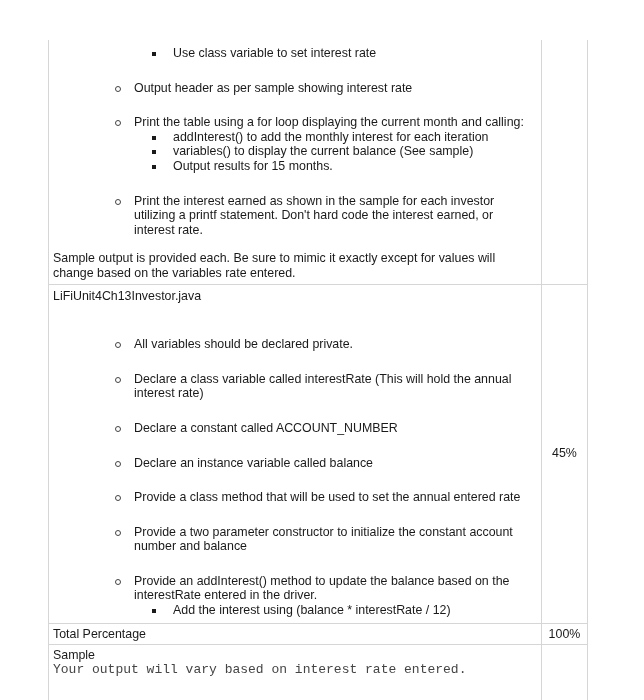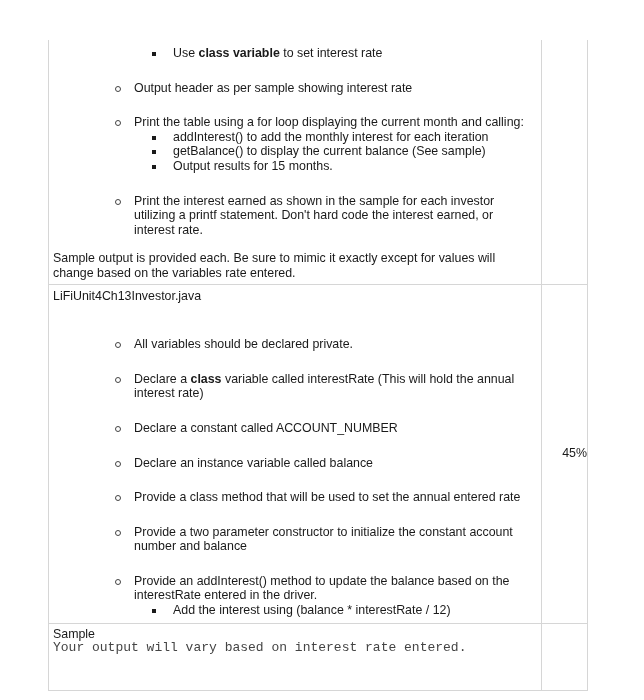--- a/index.html
+++ b/index.html
@@ -77,23 +77,23 @@
       border-radius: 50%;
       margin-top: 5px;
     }
     .square-mark {
       display: inline-block;
       width: 4px;
       height: 4px;
       background: #1a1a1a;
       margin-top: 5px;
     }
-    b { font-weight: bold; }
+    b { font-weight: normal; }
     .pct {
-      text-align: right;
+      text-align: center;
       margin-left: 12px;
     }
     .mono {
       font-family: "Liberation Mono", monospace;
       font-size: 13px;
       color: #444;
       line-height: 14px;
     }
     .spacer { height: 14px; }
   </style>
@@ -122,21 +122,21 @@
           <div class="li l2">
             <span class="mark"><span class="circle-mark"></span></span>
             <span>Print the table using a for loop displaying the current month and calling:</span>
           </div>
           <div class="li l3">
             <span class="mark"><span class="square-mark"></span></span>
             <span>addInterest() to add the monthly interest for each iteration</span>
           </div>
           <div class="li l3">
             <span class="mark"><span class="square-mark"></span></span>
-            <span>getBalance() to display the current balance (See sample)</span>
+            <span>variables() to display the current balance (See sample)</span>
           </div>
           <div class="li l3">
             <span class="mark"><span class="square-mark"></span></span>
             <span>Output results for 15 months.</span>
           </div>
           <div class="li l2">
             <span class="mark"><span class="circle-mark"></span></span>
             <div>Print the interest earned as shown in the sample for each investor</div>
             <div>utilizing a printf statement. Don't hard code the interest earned, or</div>
             <div>interest rate.</div>
@@ -195,20 +195,30 @@
           </div>
         </div>
       </div>
     </td>
     <td class="pct" style="vertical-align: middle;">
       <span>45%</span>
     </td>
   </tr>
 
 
+  <tr>
+    <td>
+      <div class="cell-pad" style="padding-top:3px; padding-bottom:3px;">
+        <b>Total Percentage</b>
+      </div>
+    </td>
+    <td class="pct">
+      <div style="padding-top:3px;">100%</div>
+    </td>
+  </tr>
 
   <tr style="height:67px;">
     <td>
       <div class="cell-pad" style="padding-top:3px;">
         <div style="font-weight:normal;">Sample</div>
         <div class="mono">Your output will vary based on interest rate entered.</div>
       </div>
     </td>
     <td></td>
   </tr>

